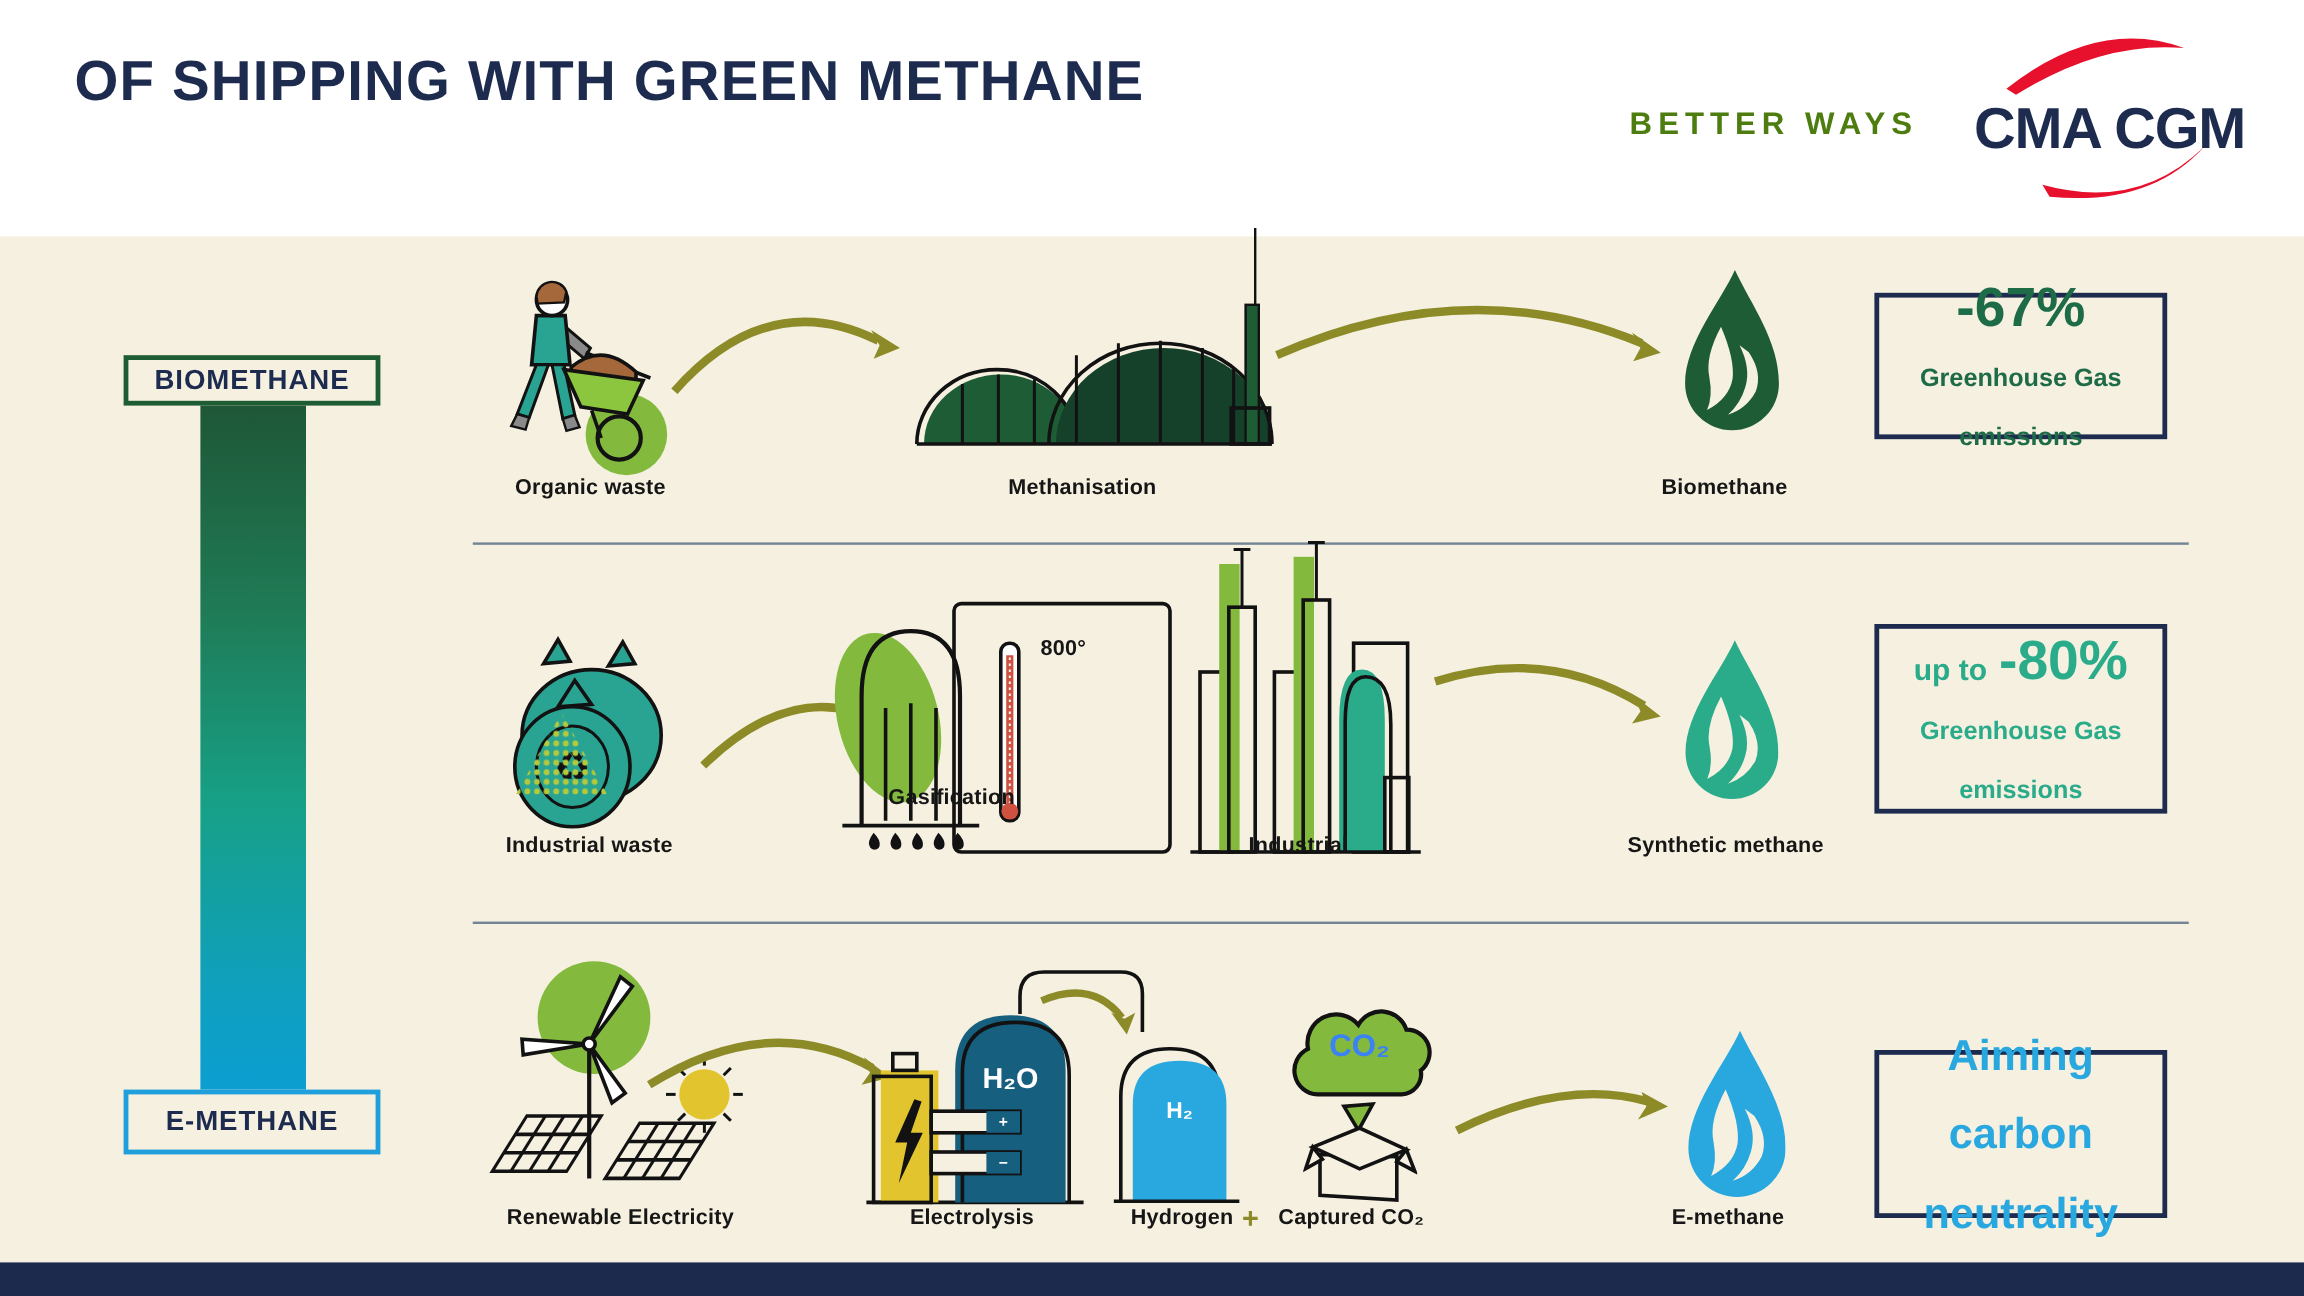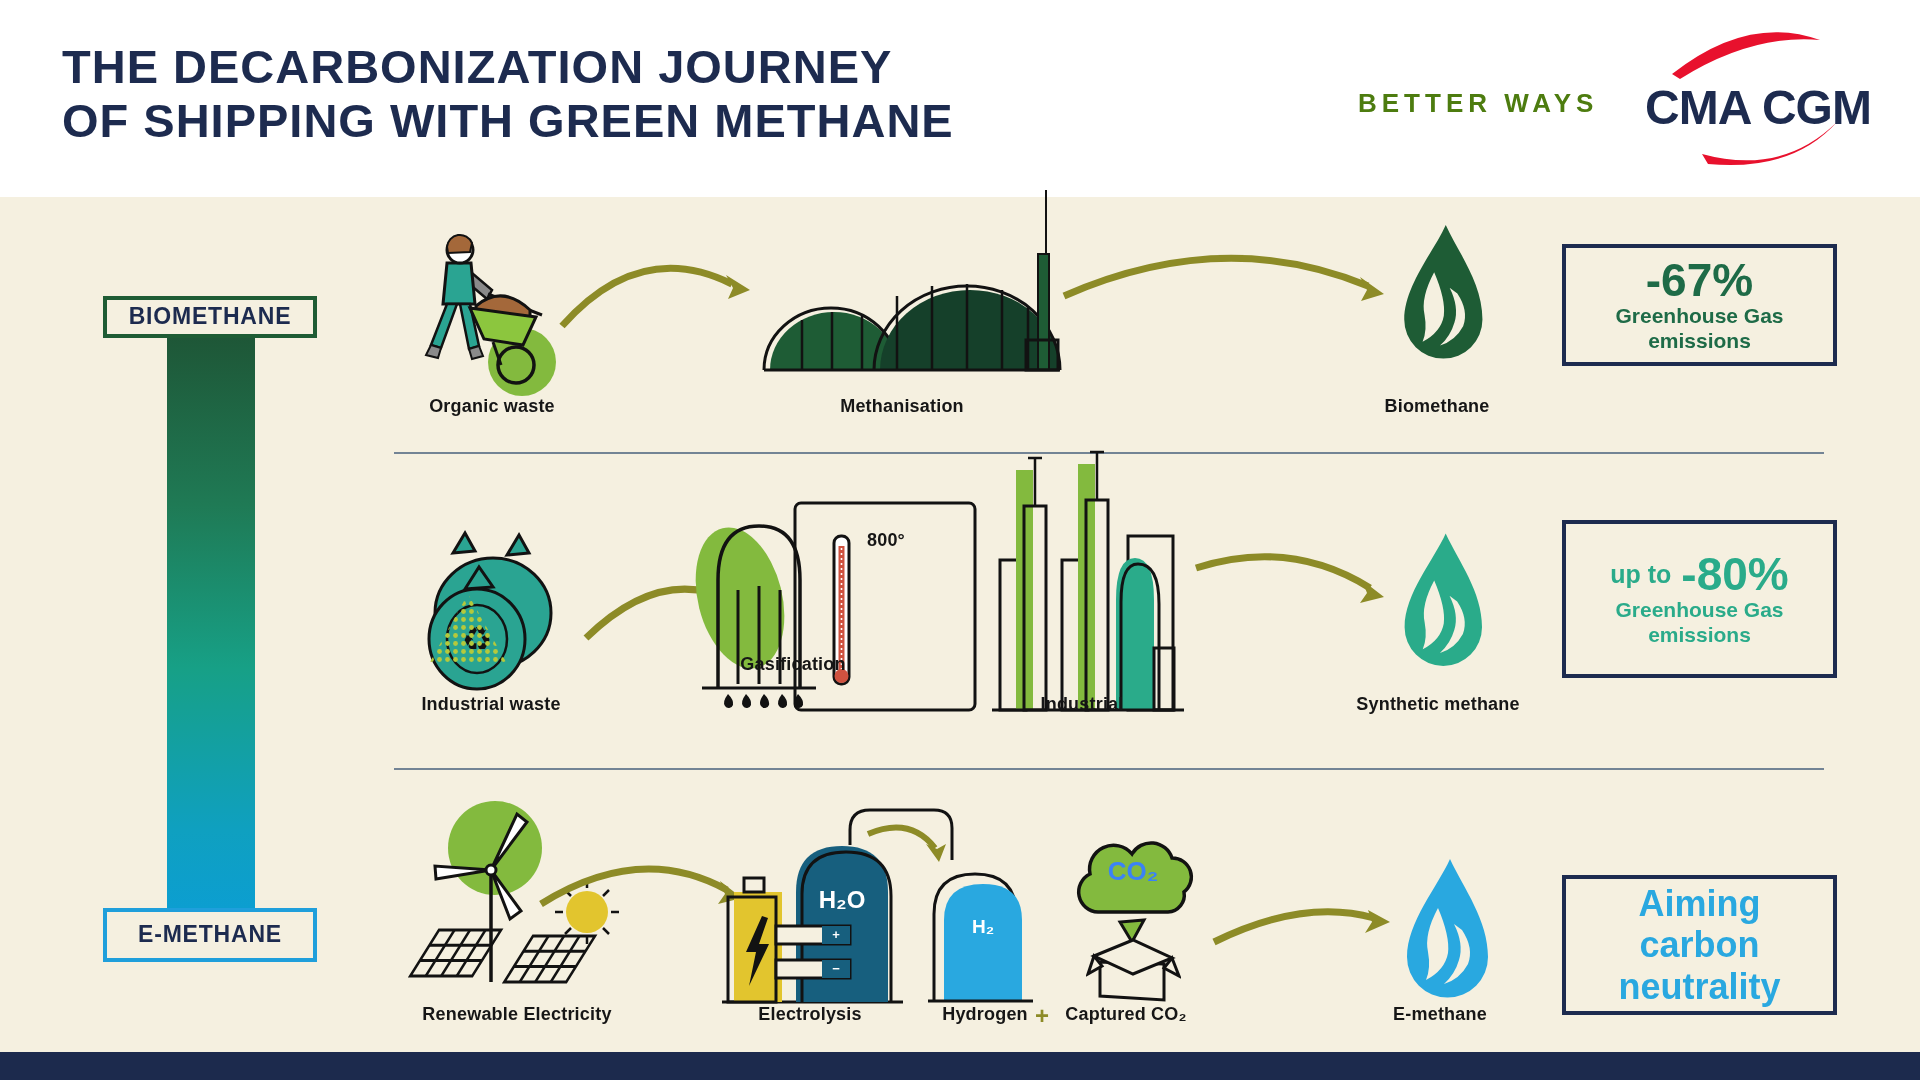--- a/index.html
+++ b/index.html
@@ -14,43 +14,42 @@
            letter-spacing:5px;}
   .brand{left:1630px;top:80px;width:256px;font-size:48px;font-weight:bold;color:#1d2b4f;
          letter-spacing:-1px;text-align:center;}
   .gradient-bar{left:167px;top:310px;width:88px;height:650px;z-index:1;
     background:linear-gradient(180deg,#1e5132 0%,#1f7a55 30%,#17a086 55%,#0fa0c0 80%,#0a9ddb 100%);}
   .ladder-box{position:absolute;left:103px;width:214px;background:#f5f0e0;border:4px solid #1e5c34;
     display:flex;flex-direction:column;align-items:center;justify-content:center;font-weight:bold;
     color:#1d2b4f;font-size:23px;letter-spacing:0.8px;box-sizing:border-box;z-index:3;line-height:1.18;text-align:center;}
   .divider{height:2px;background:#5c7187;opacity:.85;}
   .lbl{position:absolute;font-weight:bold;font-size:18px;color:#161616;text-align:center;letter-spacing:0.2px;}
-  .result-box{position:absolute;left:1562px;width:275px;border:4px solid #1d2b4f;box-sizing:border-box;
-    display:flex;flex-direction:column;align-items:center;justify-content:center;text-align:center;z-index:2;}
+  .result-box{position:absolute;left:1562px;width:244px;border:4px solid #1d2b4f;box-sizing:border-box;
+    display:flex;flex-direction:column;align-items:center;justify-content:center;text-align:center;z-index:2;gap:24px;}
   .res-value{font-size:46px;font-weight:bold;line-height:1.05;}
   .res-sub{font-size:21px;font-weight:bold;line-height:1.18;}
-  .res-prefixline{display:flex;align-items:center;gap:10px;}
+  .res-prefixline{display:flex;align-items:flex-end;gap:10px;}
   .res-prefix{font-size:25px;font-weight:bold;}
   .green{color:#1e6b47;} .teal{color:#2aab8a;}
   .aim-line{font-size:36px;font-weight:bold;color:#29a8e0;line-height:1.15;}
   .tank-text{position:absolute;color:#ffffff;font-weight:bold;text-align:center;}
   .co2-text{position:absolute;color:#3b82f6;font-weight:bold;text-align:center;}
   .olive-plus{position:absolute;color:#8d8b27;font-weight:bold;font-size:24px;text-align:center;}
   svg{display:block;}
 </style>
 </head>
 <body>
 
 <div class="stage">
 
   <div class="abs main-bg"></div>
   <div class="abs footer"></div>
 
   <div class="abs title">
-    <div>THE DECARBONIZATION JOURNEY</div>
     <div>OF SHIPPING WITH GREEN METHANE</div>
   </div>
   <div class="abs tagline">BETTER WAYS</div>
   <svg class="abs" style="left:1630px;top:22px;" width="260" height="160" viewBox="0 0 260 160">
     <path d="M42,52 Q118,-8 190,18 Q122,12 50,57 Z" fill="#e8112d"></path>
     <path d="M72,132 Q152,154 207,100 Q162,150 78,142 Z" fill="#e8112d"></path>
   </svg>
   <div class="abs brand">CMA CGM</div>
 
   <div class="abs gradient-bar"></div>

